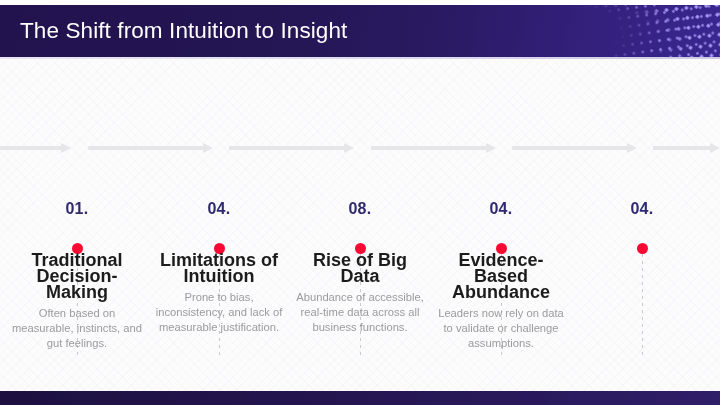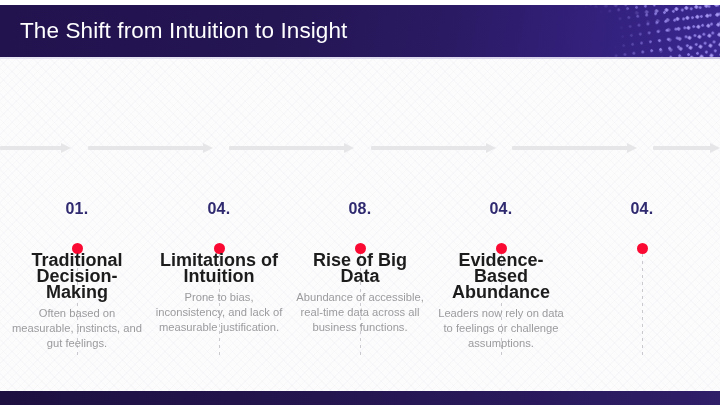--- a/index.html
+++ b/index.html
@@ -288,21 +288,21 @@
     <div class="col" style="left:148px;">
       <p class="col-title">Limitations of Intuition</p>
       <p class="col-desc">Prone to bias, inconsistency, and lack of measurable justification.</p>
     </div>
     <div class="col" style="left:289px;">
       <p class="col-title">Rise of Big Data</p>
       <p class="col-desc">Abundance of accessible, real-time data across all business functions.</p>
     </div>
     <div class="col" style="left:430px;">
       <p class="col-title">Evidence-Based Abundance</p>
-      <p class="col-desc">Leaders now rely on data to feelings or challenge assumptions.</p>
+      <p class="col-desc">Leaders now rely on data to validate or challenge assumptions.</p>
     </div>
     <div class="col" style="left:571px;">
     </div>
   </div>
 
   <div class="footer-bar"></div>
 
 </div>
 
 </body></html>

